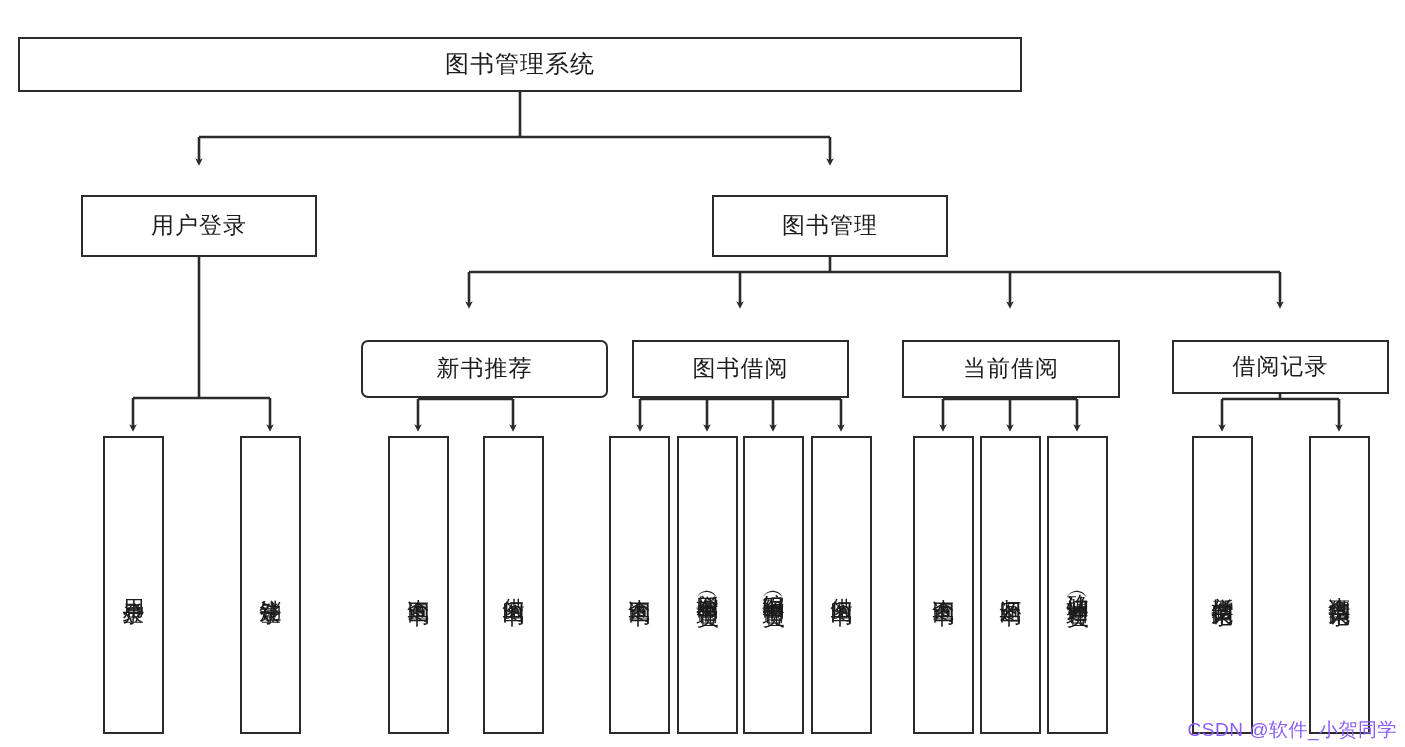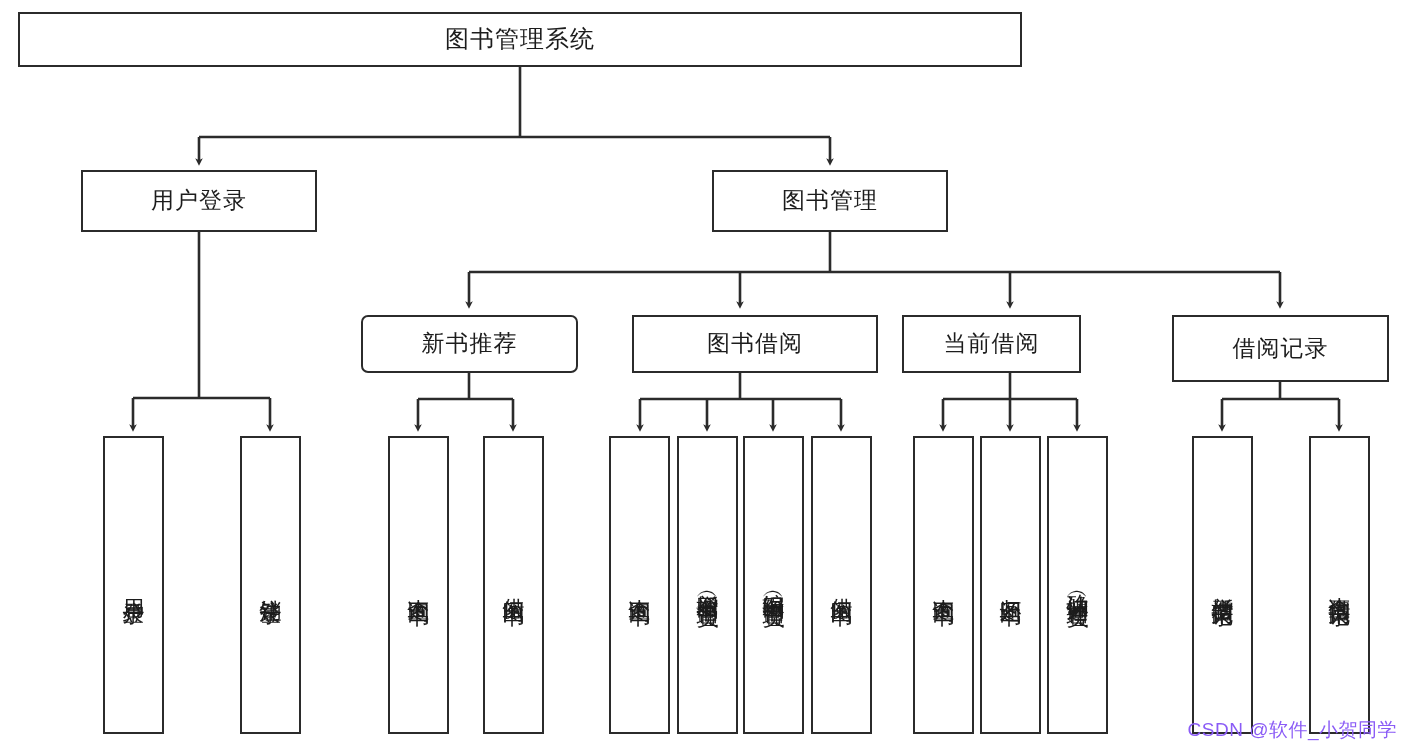--- a/index.html
+++ b/index.html
@@ -35,20 +35,21 @@
     align-items: center;
     justify-content: center;
     color: #1c1c1c;
     text-align: center;
     z-index: 2;
   }
   .node.horiz {
     font-size: 23px;
     letter-spacing: 1px;
     line-height: 1.2;
+    margin-top: 25px;
   }
   .node.root {
     font-size: 24px;
   }
   .node.vert {
     writing-mode: vertical-rl;
     text-orientation: upright;
     font-size: 22px;
     line-height: 1.18;
     letter-spacing: 2px;
@@ -131,30 +132,30 @@
     <span>图书管理系统</span>
   </div>
 
   <div class="node horiz" style="left:81px; top:170px; width:236px; height:62px;">
     <span>用户登录</span>
   </div>
   <div class="node horiz" style="left:712px; top:170px; width:236px; height:62px;justify-content:center;">
     <span>图书管理</span>
   </div>
 
-  <div class="node horiz" style="left:361px; top:315px; width:217px; height:58px;border-radius:7px;">
+  <div class="node horiz" style="left:361px; top:315px; width:247px; height:58px;border-radius:7px;">
     <span>新书推荐</span>
   </div>
-  <div class="node horiz" style="left:632px; top:315px; width:246px; height:58px;">
+  <div class="node horiz" style="left:632px; top:315px; width:217px; height:58px;">
     <span>图书借阅</span>
   </div>
-  <div class="node horiz" style="left:902px; top:315px; width:179px; height:58px;">
+  <div class="node horiz" style="left:902px; top:315px; width:218px; height:58px;">
     <span>当前借阅</span>
   </div>
-  <div class="node horiz" style="left:1172px; top:315px; width:217px; height:67px;">
+  <div class="node horiz" style="left:1172px; top:315px; width:217px; height:54px;">
     <span>借阅记录</span>
   </div>
 
   <div class="node vert" style="left:103px; top:436px; width:61px; height:298px;">
     <span class="vlabel">用户登录</span>
   </div>
   <div class="node vert" style="left:240px; top:436px; width:61px; height:298px;">
     <span class="vlabel">注销登录</span>
   </div>
 

